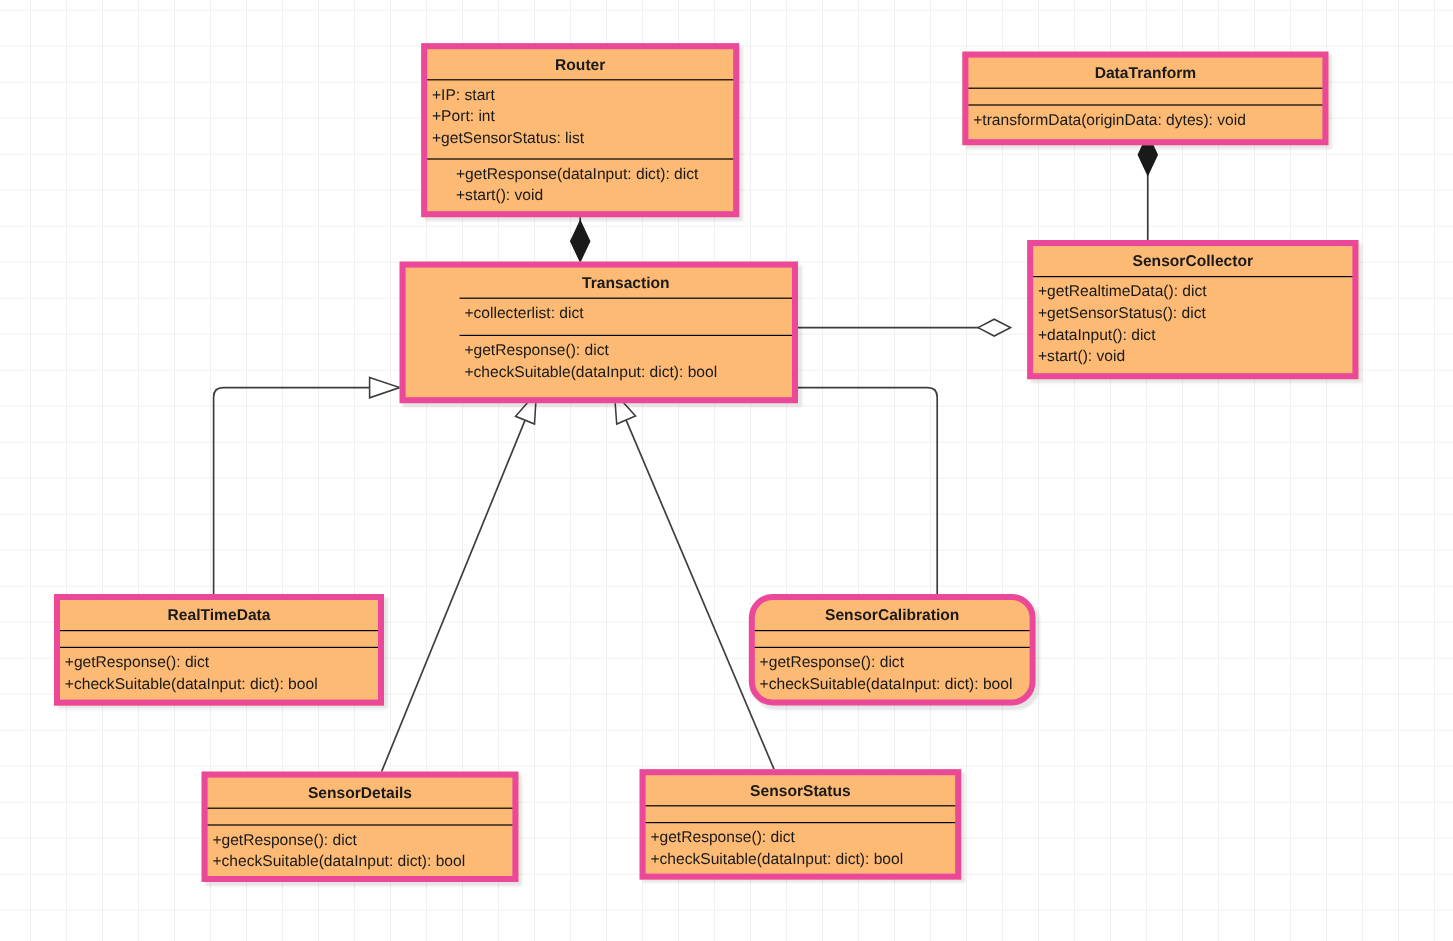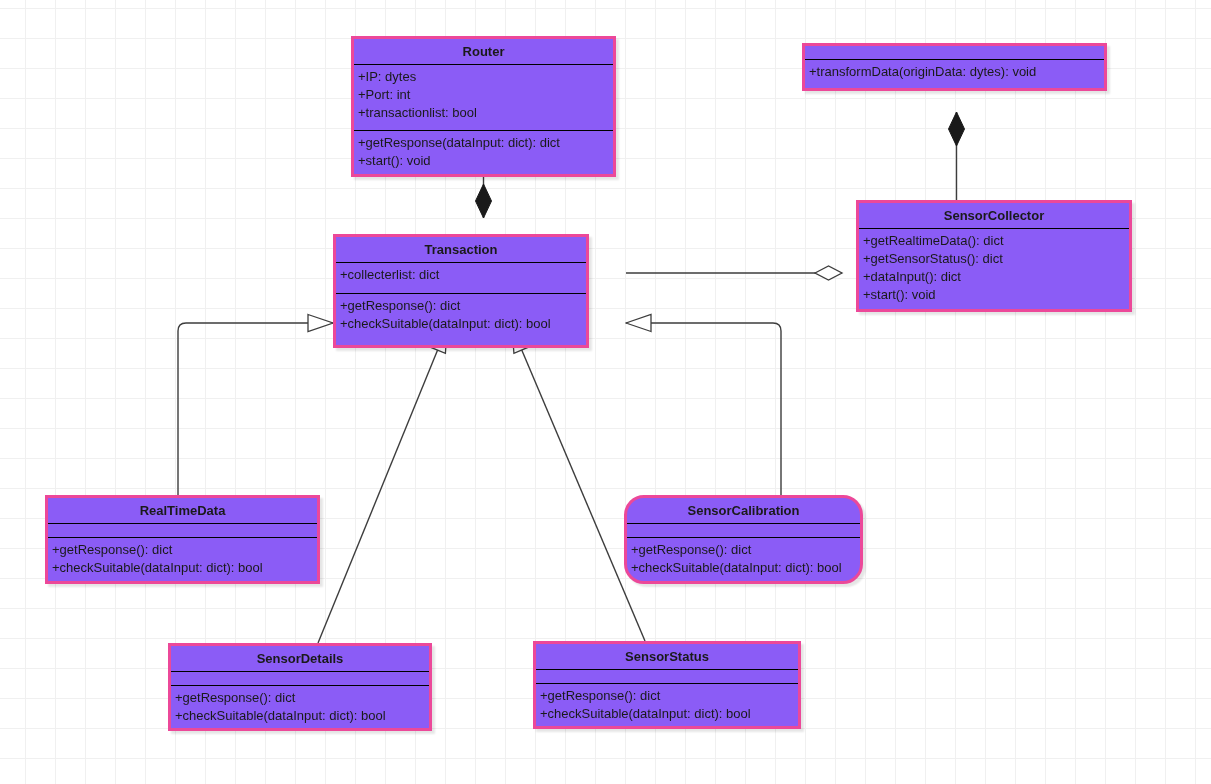--- a/index.html
+++ b/index.html
@@ -12,48 +12,48 @@
       linear-gradient(90deg, #f0f0f0 1px, transparent 1px);
     background-size:30px 30px;
     background-position:-5px 8px;
   }
   #canvas{position:absolute;inset:0;width:1211px;height:784px;}
   #edges{position:absolute;inset:0;width:1211px;height:784px;pointer-events:none;}
   #edges path{pointer-events:stroke;}
 
   .class-box{
     position:absolute;
-    background:#8b5cf6;
-    border:3px solid #ec4899;
+    background:#fdba74;
+    border:5px solid #ec4899;
     box-shadow:3px 3px 2px rgba(0,0,0,0.10);
     box-sizing:border-box;
     color:#1a1a1a;
     z-index:2;
   }
   .class-title{
     height:25px;line-height:25px;
     border-bottom:1px solid #000000;
     font-weight:bold;font-size:13px;text-align:center;
     white-space:nowrap;overflow:hidden;
   }
   .class-attrs{border-bottom:1px solid #000000;}
   .class-attrs,.class-methods{
     padding:3px 4px 0 4px;box-sizing:border-box;
     font-size:13px;line-height:18px;
   }
   .member-row{white-space:nowrap;overflow:hidden;}
 
   
   #box-router          {left:351px;top:36px; width:265px;}
-  #box-router .class-attrs{height:66px;} #box-router .class-methods{height:43px;}
+  #box-router .class-attrs{height:66px;} #box-router .class-methods{height:43px;margin-left:20px;}
 
   #box-datatranform    {left:802px;top:43px; width:305px;}
   #box-datatranform .class-attrs{height:14px;} #box-datatranform .class-methods{height:28px;}
 
-  #box-transaction     {left:333px;top:234px;width:256px;}
+  #box-transaction     {left:333px;top:218px;width:332px;padding-left:45px;}
   #box-transaction .class-attrs{height:31px;} #box-transaction .class-methods{height:51px;}
 
   #box-sensorcollector {left:842px;top:200px;width:276px;margin-left:14px;}
   #box-sensorcollector .class-attrs{height:45px;} #box-sensorcollector .class-methods{height:80px;}
 
   #box-realtimedata    {left:45px; top:495px;width:275px;}
   #box-realtimedata .class-attrs{height:14px;} #box-realtimedata .class-methods{height:43px;}
 
   #box-sensorcalibration{left:624px;top:495px;width:239px;border-radius:20px;}
   #box-sensorcalibration .class-attrs{height:14px;} #box-sensorcalibration .class-methods{height:43px;}
@@ -93,31 +93,32 @@
     <path d="M781,495 L781,331 Q781,323 773,323 L626,323" fill="none" stroke="#3d3d3d" stroke-width="1.4" marker-end="url(#m-triangle-hollow)"></path>
 
     <path d="M318,643 L447,327" fill="none" stroke="#3d3d3d" stroke-width="1.4" marker-end="url(#m-triangle-hollow)"></path>
 
     <path d="M645,641 L512,327" fill="none" stroke="#3d3d3d" stroke-width="1.4" marker-end="url(#m-triangle-hollow)"></path>
   </svg>
 
   <div class="class-box" id="box-router">
     <div class="class-title">Router</div>
     <div class="class-attrs">
-      <div class="member-row">+IP: dytes</div>
+      <div class="member-row">+IP: start</div>
       <div class="member-row">+Port: int</div>
-      <div class="member-row">+transactionlist: bool</div>
+      <div class="member-row">+getSensorStatus: list</div>
     </div>
     <div class="class-methods">
       <div class="member-row">+getResponse(dataInput: dict): dict</div>
       <div class="member-row">+start(): void</div>
     </div>
   </div>
 
   <div class="class-box" id="box-datatranform">
+    <div class="class-title">DataTranform</div>
     <div class="class-attrs"></div>
     <div class="class-methods">
       <div class="member-row">+transformData(originData: dytes): void</div>
     </div>
   </div>
 
   <div class="class-box" id="box-transaction">
     <div class="class-title">Transaction</div>
     <div class="class-attrs">
       <div class="member-row">+collecterlist: dict</div>

